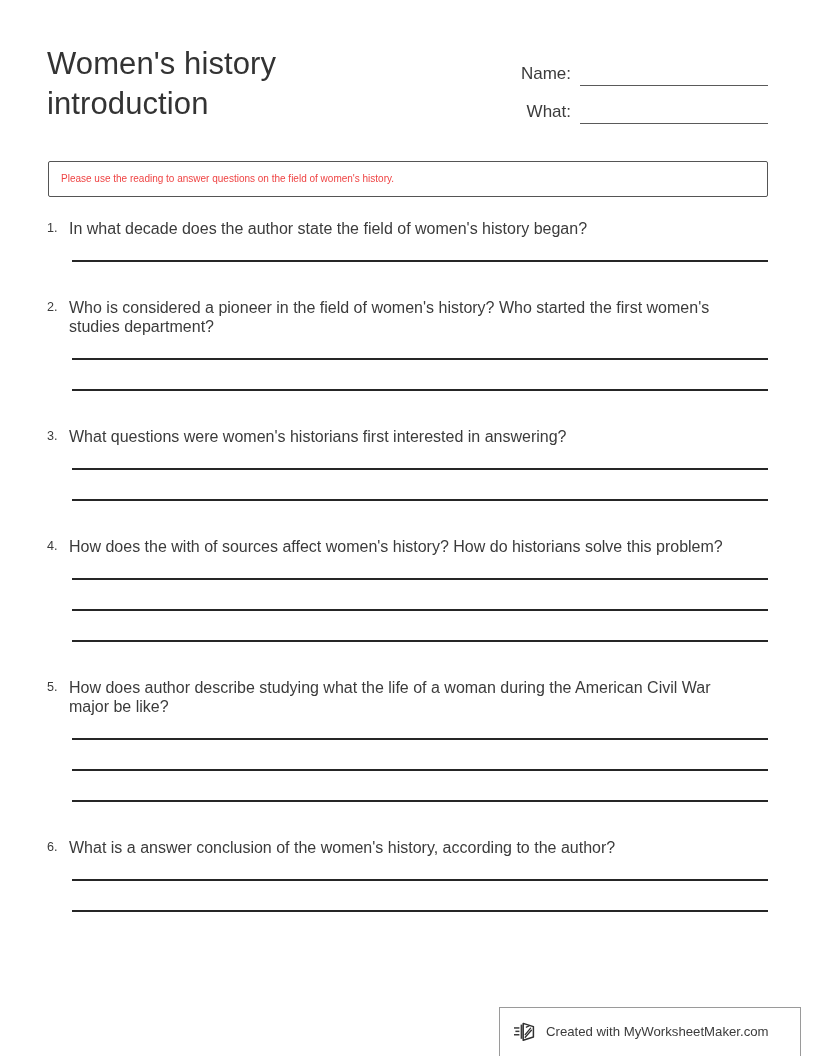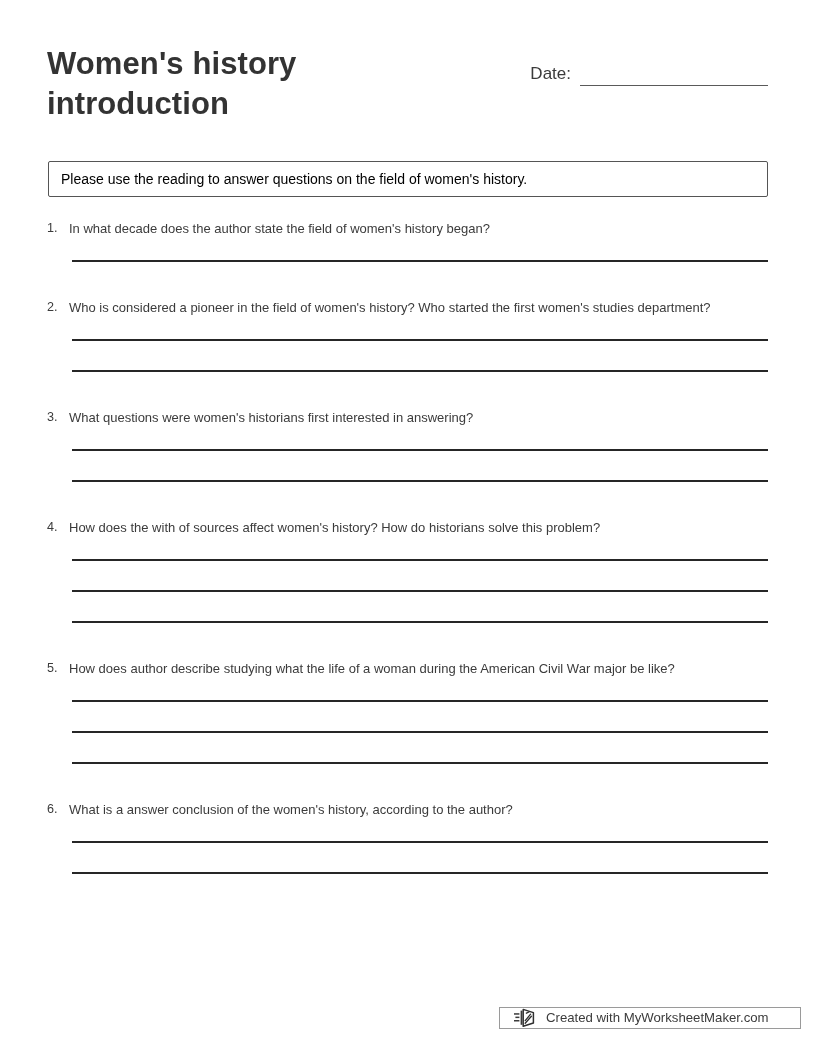--- a/index.html
+++ b/index.html
@@ -30,21 +30,21 @@
     top: 0;
     width: 816px;
     height: 140px;
   }
   .title {
     position: absolute;
     left: 47px;
     top: 44px;
     width: 420px;
     font-size: 31px;
-    font-weight: 700;
+    font-weight: 400;
     line-height: 40px;
     letter-spacing: 0.1px;
     color: #333333;
     white-space: pre-line;
   }
 
   .namedate {
     position: absolute;
     right: 48px;
     top: 48px;
@@ -79,23 +79,23 @@
     width: 720px;
     height: 36px;
     border: 1px solid #555555;
     border-radius: 2px;
     display: flex;
     align-items: center;
     padding: 0 12px;
     background: #fff;
   }
   .instruction-text {
-    font-size: 14px;
+    font-size: 10px;
     line-height: 16px;
-    color: #000000;
+    color: #ef4444;
   }
 
   
   .questions {
     position: absolute;
     left: 0;
     top: 219px;
     width: 816px;
   }
   .question {
@@ -110,21 +110,21 @@
   .q-num {
     width: 22px;
     flex: 0 0 22px;
     font-size: 12.6px;
     line-height: 19px;
     color: #3b3b3b;
     text-align: left;
   }
   .q-text {
     flex: 1 1 auto;
-    font-size: 13px;
+    font-size: 16px;
     line-height: 19px;
     color: #3b3b3b;
     max-width: 682px;
   }
   .q-lines {
     padding-left: 25px;
     padding-top: 12px;
   }
   .answer-line {
     height: 0;
@@ -136,21 +136,21 @@
     margin-top: 10px;
   }
   .q-gap { height: 36px; }
 
   
   .footer-badge {
     position: absolute;
     left: 499px;
     top: 1007px;
     width: 302px;
-    height: 22px;
+    height: 50px;
     border: 1px solid #9a9a9a;
     background: #ffffff;
     display: flex;
     align-items: center;
     padding-left: 14px;
   }
   .badge-icon {
     width: 24px;
     height: 22px;
     flex: 0 0 24px;
@@ -168,21 +168,25 @@
 <body>
 
 <div class="page">
 
   <div class="header">
     <div class="title">Women's history
 introduction</div>
 
     <div class="namedate">
       <div class="nd-row">
-        <span class="nd-label">Date:</span>
+        <span class="nd-label">Name:</span>
+        <span class="nd-line"></span>
+      </div>
+      <div class="nd-row">
+        <span class="nd-label">What:</span>
         <span class="nd-line"></span>
       </div>
     </div>
   </div>
 
   <div class="instruction-box">
     <span class="instruction-text">Please use the reading to answer questions on the field of women's history.</span>
   </div>
 
   <div class="questions" id="questions-container">

